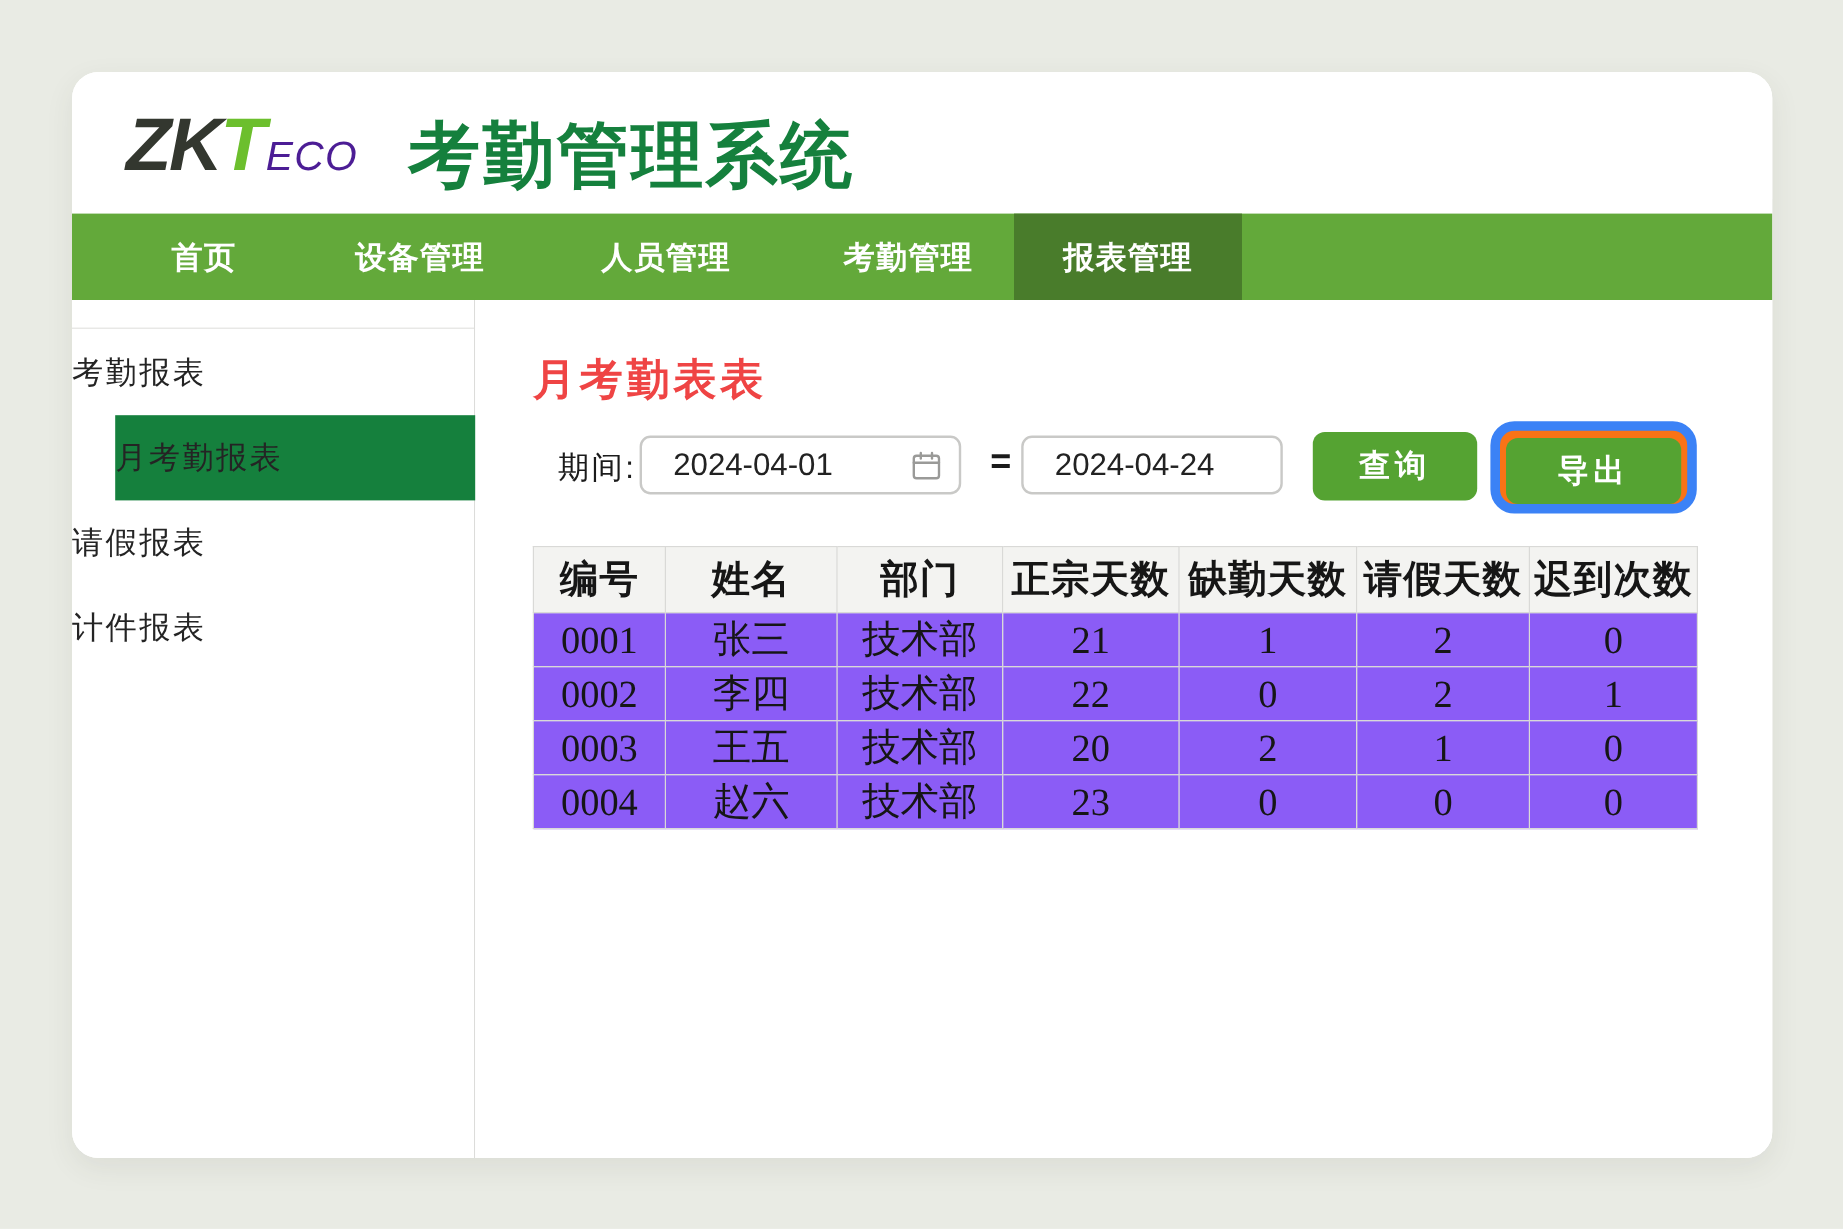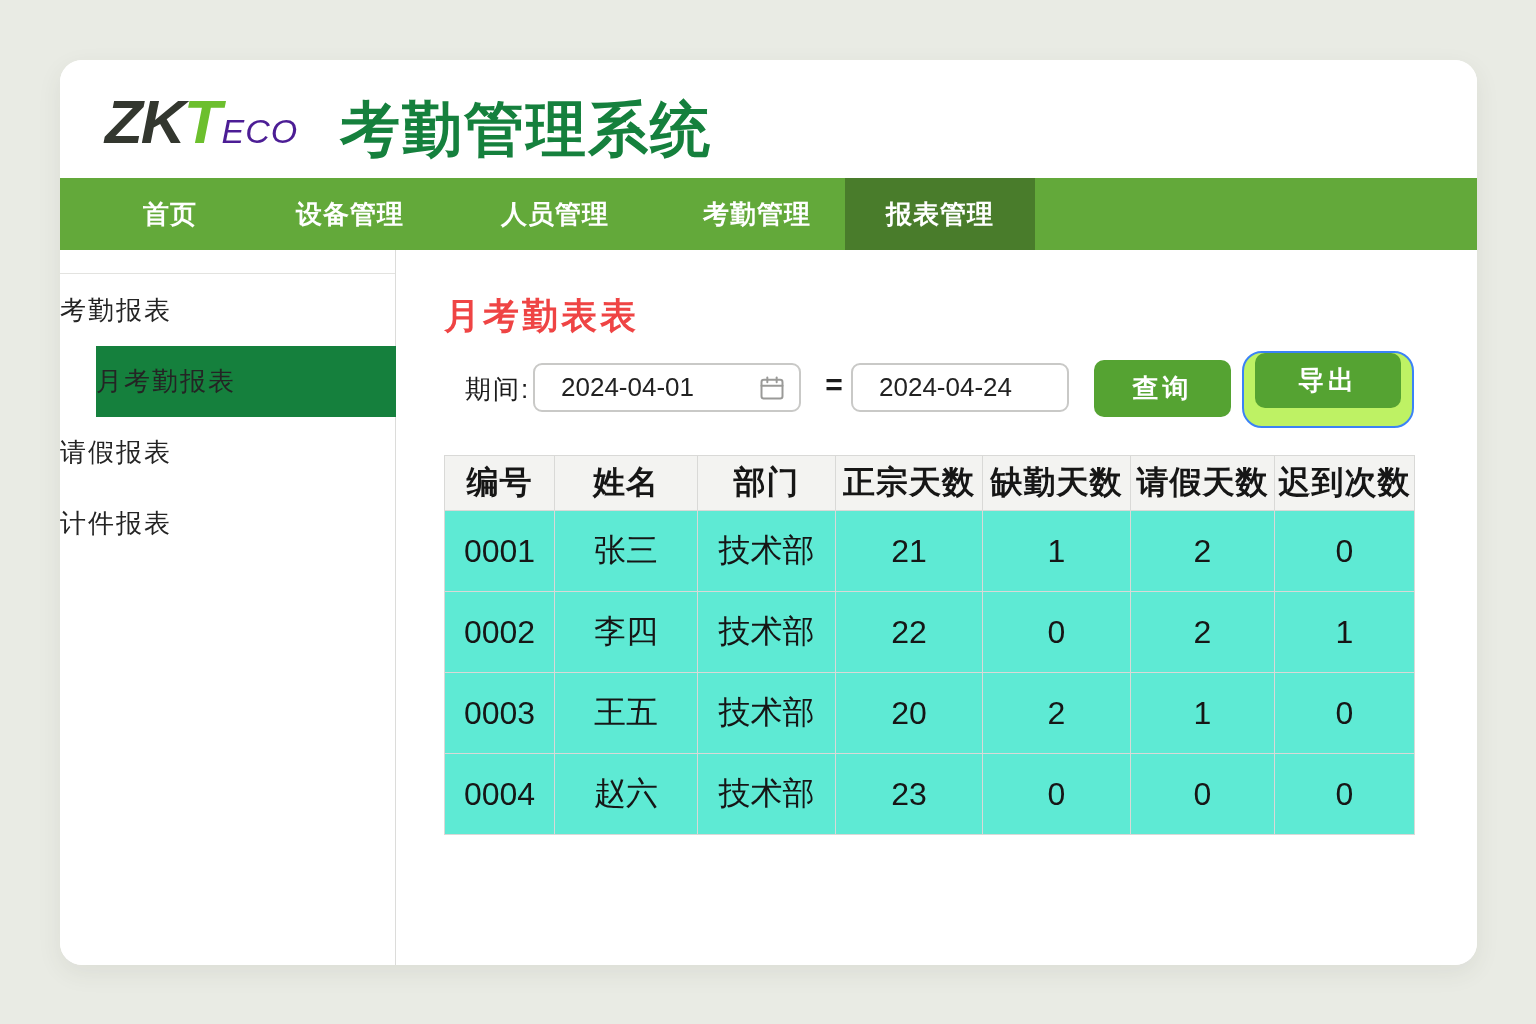--- a/index.html
+++ b/index.html
@@ -59,31 +59,31 @@
   .date-end   { left:455px; width:218px; }
   .cal-icon { position:absolute; left:362px; top:124px; width:28px; height:28px; cursor:pointer; }
   .eq-sign { position:absolute; left:420px; top:118px; width:36px; text-align:center; font-size:30px; font-weight:700; color:#1b1b1b; }
   .btn {
     position:absolute; border:none; border-radius:10px; background:#55a332; color:#fff;
     font-family:inherit; font-size:26px; font-weight:600; letter-spacing:4px; cursor:pointer;
   }
   .btn-query { left:698px; top:110px; width:137px; height:57px; }
   .export-highlight {
     position:absolute; left:846px; top:101px; width:172px; height:77px;
-    border:2px solid #3b82f6; border-radius:20px; background:#bef264;
-    display:flex; align-items:flex-start; justify-content:center;
+    border:8px solid #3b82f6; border-radius:20px; background:#f97316;
+    display:flex; align-items:flex-end; justify-content:center;
   }
   .btn-export { position:static; width:146px; height:55px; }
   
   .report-table { position:absolute; left:48px; top:205px; border-collapse:collapse; table-layout:fixed; }
   .report-table th, .report-table td {
     border:1px solid #d9d9d7; text-align:center; font-size:32px; color:#161616;
   }
   .report-table th { height:55px; background:#f3f3f1; font-weight:600; letter-spacing:1px; }
-  .report-table td { height:81px; background:#5eead4; font-weight:400; }
+  .report-table td { height:45px; background:#8b5cf6; font-weight:400;font-family:Liberation Serif, serif; }
 </style>
 </head>
 <body>
 
 <div class="page">
   <div class="card">
 
     <div class="brand-row">
       <div class="logo">
         <span class="zk">ZK</span>

